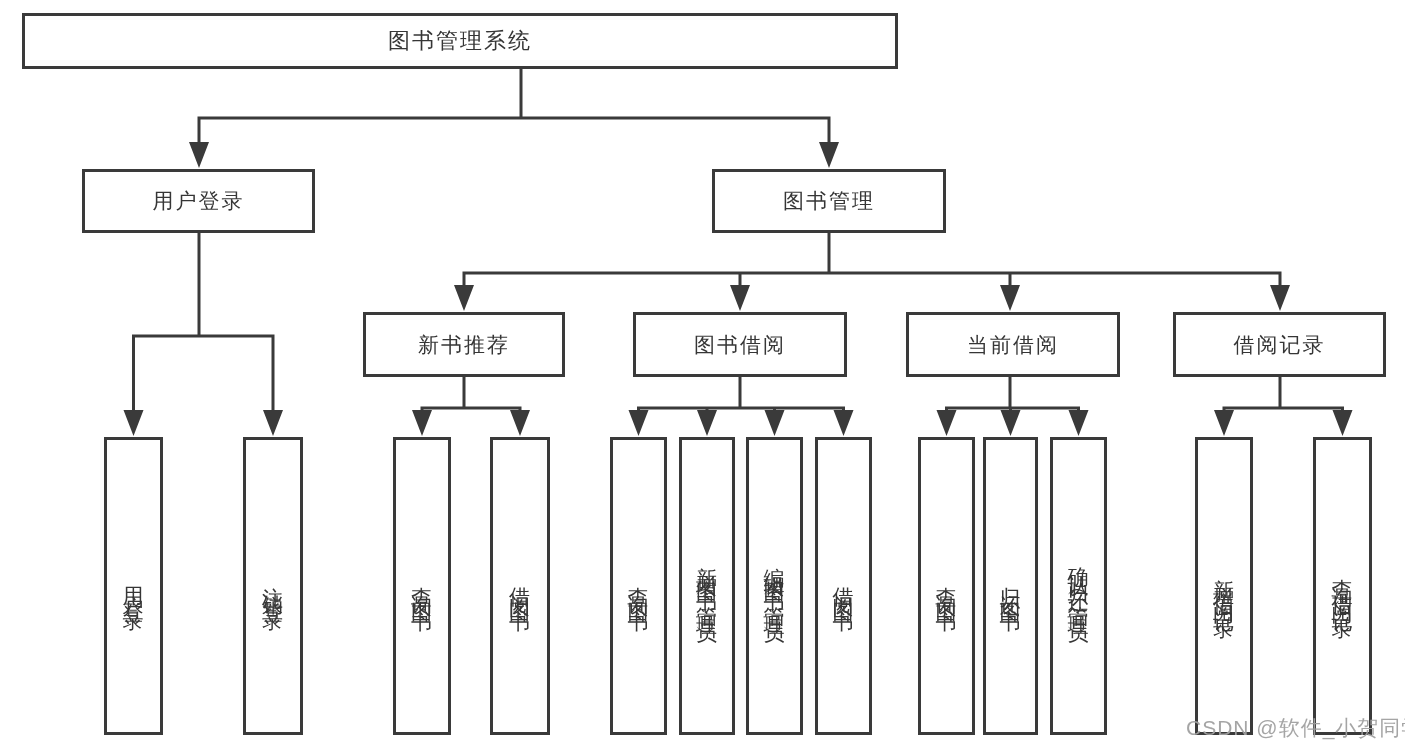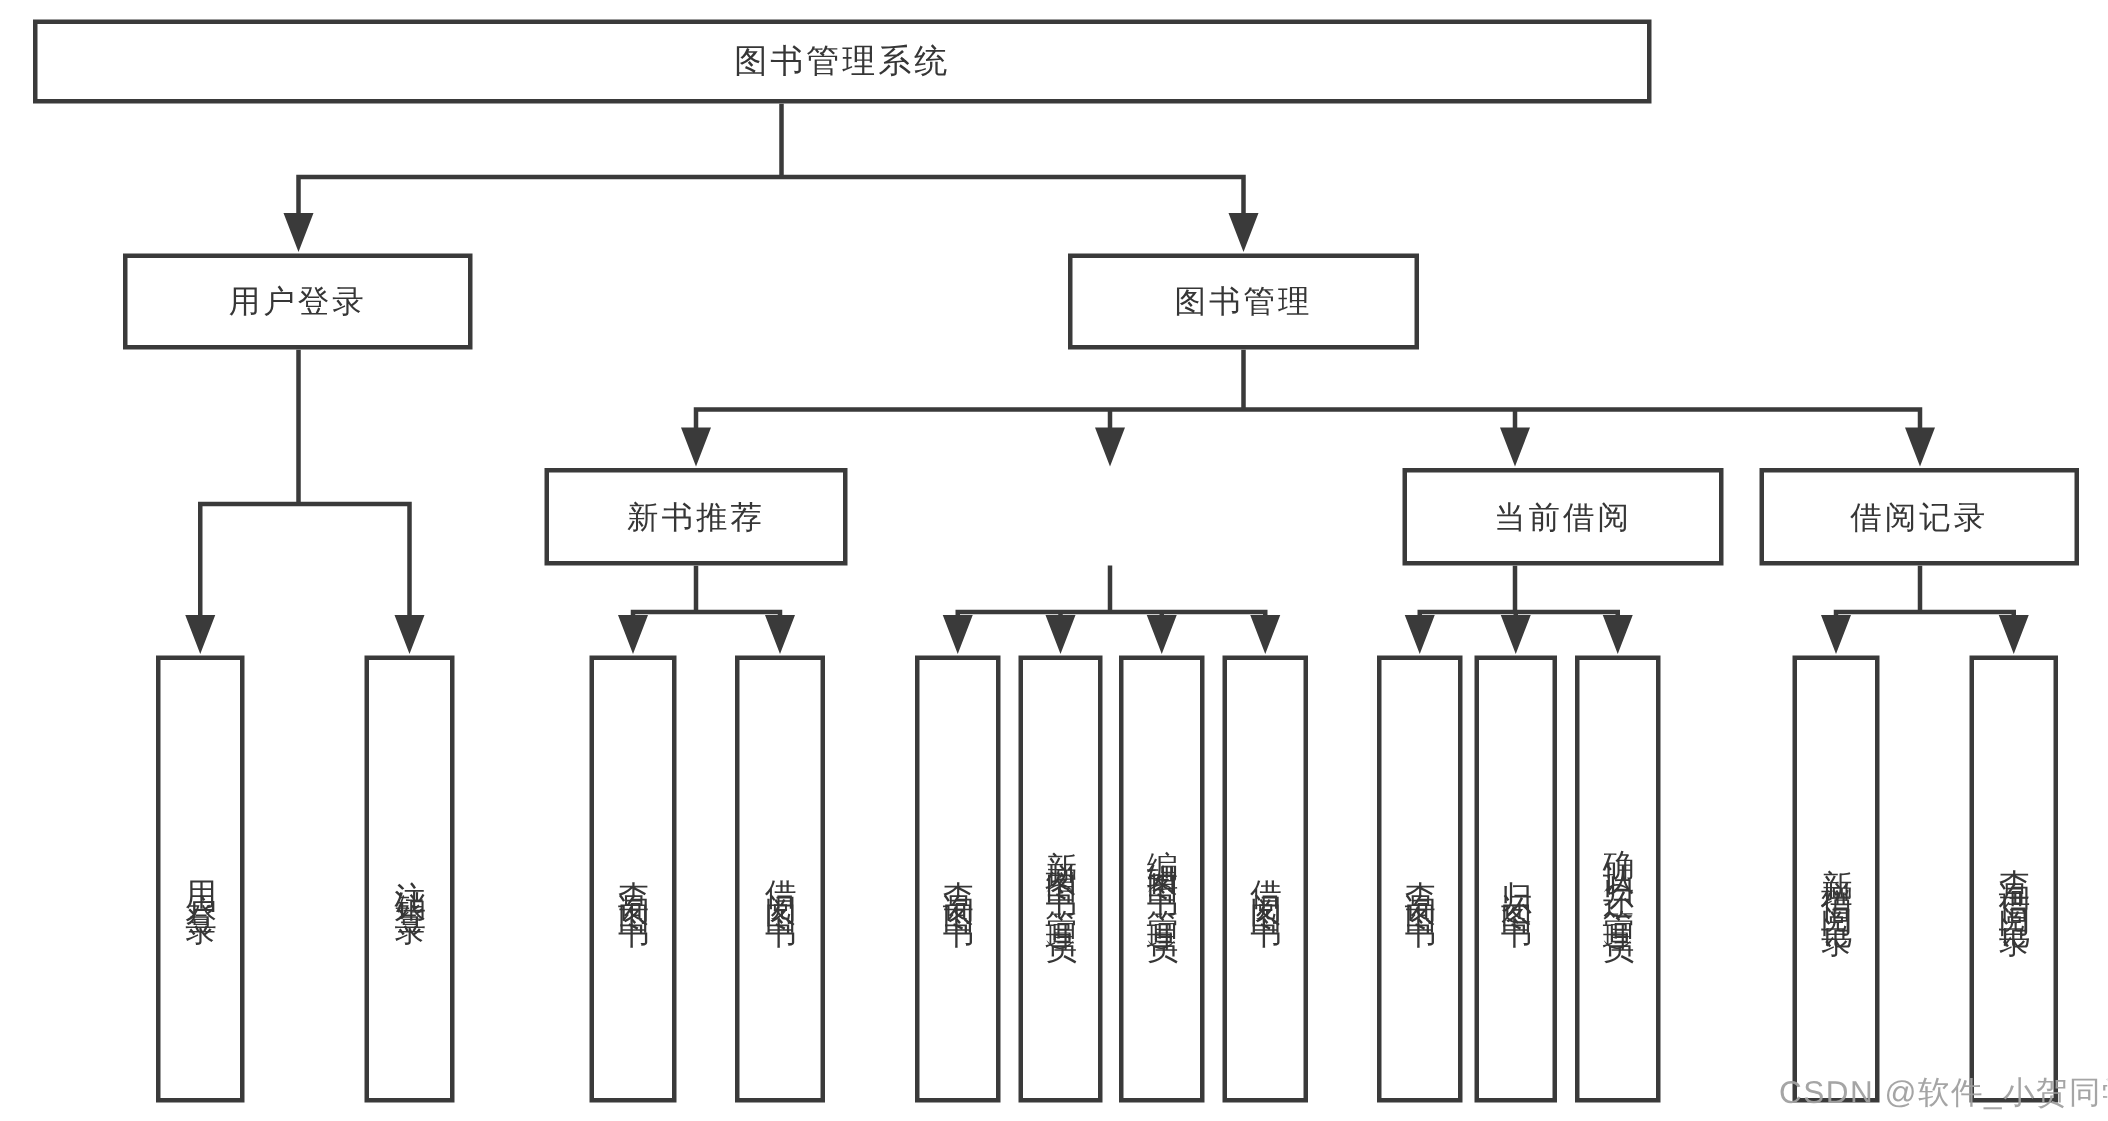--- a/index.html
+++ b/index.html
@@ -98,27 +98,28 @@
       M697 410 h20 L707 436 z
       M764.5 410 h20 L774.5 436 z
       M833.5 410 h20 L843.5 436 z
       M936.5 410 h20 L946.5 436 z
       M1000.5 410 h20 L1010.5 436 z
       M1068.5 410 h20 L1078.5 436 z
       M1214 410 h20 L1224 436 z
       M1332.5 410 h20 L1342.5 436 z"></path>
   </svg>
 
-  <div class="node root-node" style="left:22px; top:13px; width:1079px; height:56px;">图书管理系统</div>
+  <div class="node root-node" style="left:22px; top:13px; width:876px; height:56px;">图书管理系统</div>
 
   <div class="node h-node" style="left:82px; top:169px; width:233px; height:64px;">用户登录</div>
   <div class="node h-node" style="left:363px; top:312px; width:202px; height:65px;">新书推荐</div>
 
   <div class="node h-node" style="left:712px; top:169px; width:234px; height:64px;">图书管理</div>
-  <div class="node h-node" style="left:935px; top:312px; width:214px; height:65px;">当前借阅</div>
+  <div class="node h-node" style="left:633px; top:312px; width:214px; height:65px;">图书借阅</div>
+  <div class="node h-node" style="left:906px; top:312px; width:214px; height:65px;">当前借阅</div>
   <div class="node h-node" style="left:1173px; top:312px; width:213px; height:65px;">借阅记录</div>
 
   <div class="node v-node" style="left:104px; top:437px; width:59px; height:298px;">用户登录</div>
   <div class="node v-node" style="left:243px; top:437px; width:60px; height:298px;">注销登录</div>
 
   <div class="node v-node" style="left:393px; top:437px; width:58px; height:298px;">查询图书</div>
   <div class="node v-node" style="left:490px; top:437px; width:60px; height:298px;">借阅图书</div>
 
   <div class="node v-node" style="left:610px; top:437px; width:57px; height:298px;">查询图书</div>
   <div class="node v-node" style="left:679px; top:437px; width:56px; height:298px;">新增图书（管理员）</div>

